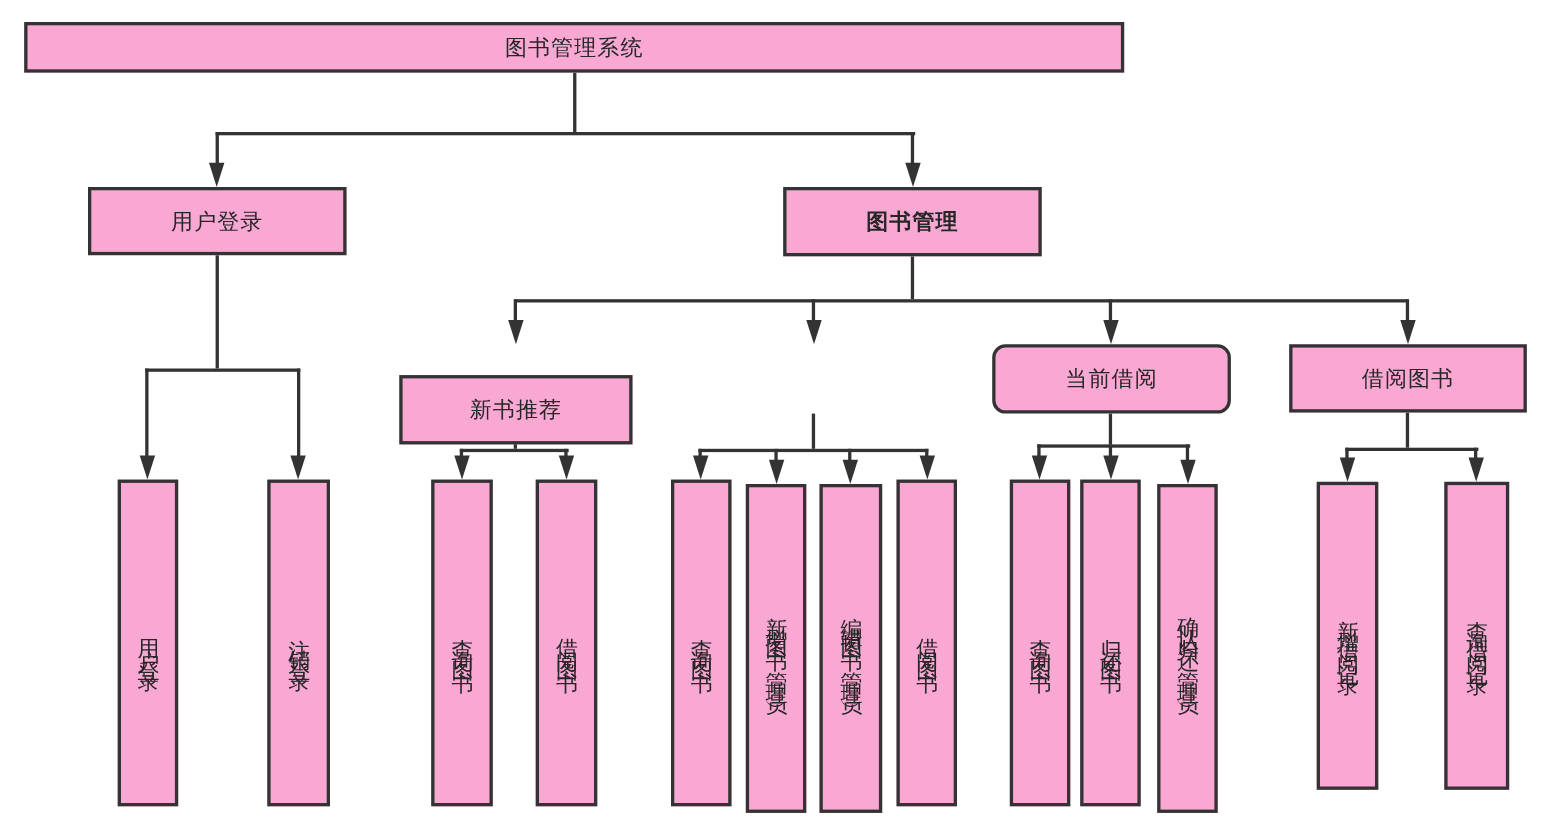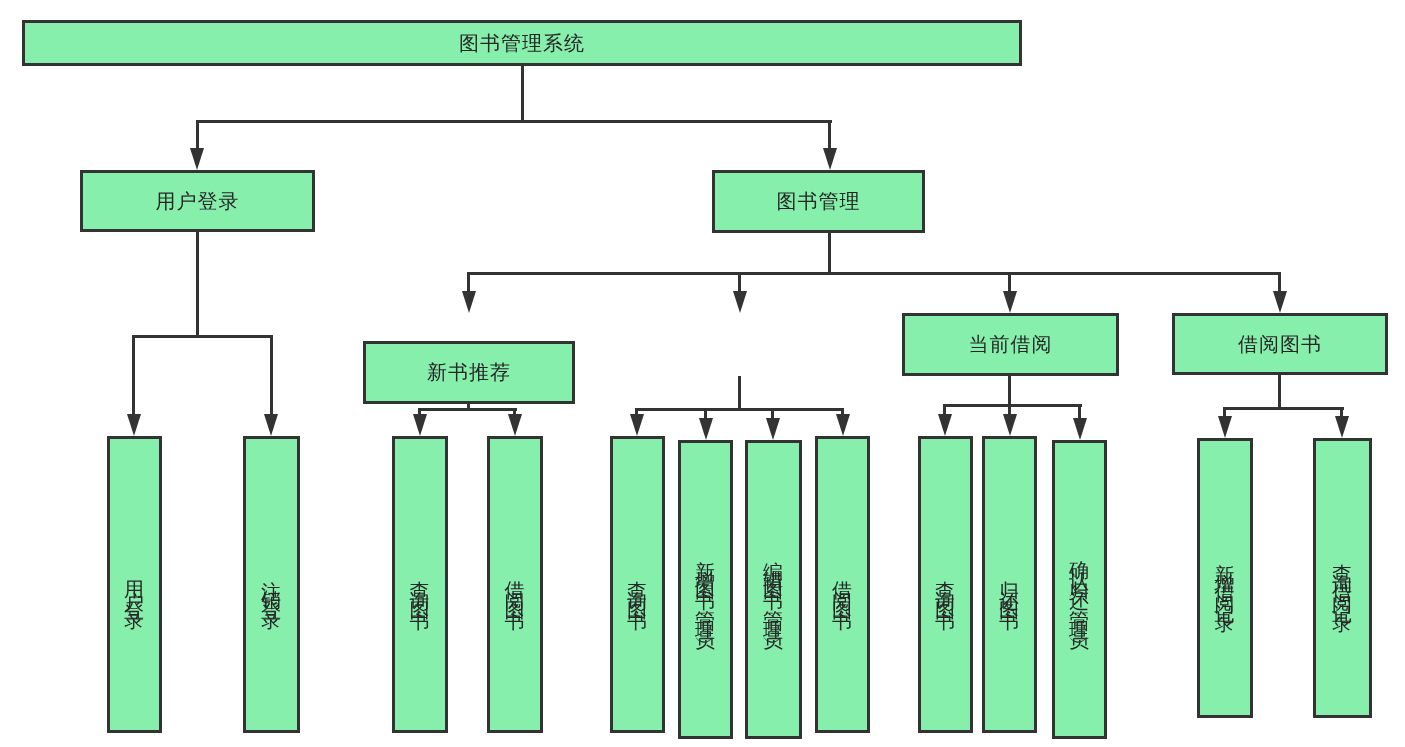--- a/index.html
+++ b/index.html
@@ -1,21 +1,21 @@
 <!DOCTYPE html>
 <html><head>
 <meta charset="utf-8">
 <style>
   html,body{margin:0;padding:0;background:#ffffff;}
   .stage{
     position:relative;width:1405px;height:747px;background:#ffffff;
     font-family:"Liberation Sans","DejaVu Sans",sans-serif;overflow:hidden;
   }
   .node{
-    position:absolute;background:#86efac;border:3px solid #333333;box-sizing:border-box;
+    position:absolute;background:#f9a8d4;border:3px solid #333333;box-sizing:border-box;
     display:flex;align-items:center;justify-content:center;color:#262626;z-index:2;
   }
   .node .lbl{font-size:20px;letter-spacing:1px;white-space:nowrap;}
   .leaf .lbl{writing-mode:vertical-rl;letter-spacing:10px;white-space:normal;line-height:1;}
   .line{position:absolute;background:#333333;z-index:1;}
   .ah{
     position:absolute;width:0;height:0;z-index:1;
     border-left:7px solid transparent;border-right:7px solid transparent;border-top:22px solid #333333;
   }
   .watermark{
@@ -35,21 +35,21 @@
   <div class="line" style="left:521px;top:66px;width:3px;height:54px;"></div>
   <div class="line" style="left:196px;top:120px;width:636px;height:3px;"></div>
   <div class="line" style="left:196px;top:120px;width:3px;height:30px;"></div>
   <div class="ah" style="left:190px;top:148px;"></div>
   <div class="line" style="left:828px;top:120px;width:3px;height:30px;"></div>
   <div class="ah" style="left:823px;top:148px;"></div>
 
   <div class="node" style="left:80px;top:170px;width:235px;height:62px;">
     <span class="lbl">用户登录</span>
   </div>
-  <div class="node" style="left:712px;top:170px;width:213px;height:63px;">
+  <div class="node" style="left:712px;top:170px;width:235px;height:63px;font-weight:bold;">
     <span class="lbl">图书管理</span>
   </div>
 
   <div class="line" style="left:196px;top:232px;width:3px;height:103px;"></div>
   <div class="line" style="left:132px;top:335px;width:141px;height:3px;"></div>
   <div class="line" style="left:132px;top:335px;width:3px;height:81px;"></div>
   <div class="ah" style="left:127px;top:414px;"></div>
   <div class="line" style="left:270px;top:335px;width:3px;height:81px;"></div>
   <div class="ah" style="left:264px;top:414px;"></div>
 
@@ -60,21 +60,21 @@
   <div class="line" style="left:738px;top:272px;width:3px;height:21px;"></div>
   <div class="ah" style="left:733px;top:291px;"></div>
   <div class="line" style="left:1008px;top:272px;width:3px;height:21px;"></div>
   <div class="ah" style="left:1003px;top:291px;"></div>
   <div class="line" style="left:1278px;top:272px;width:3px;height:21px;"></div>
   <div class="ah" style="left:1273px;top:291px;"></div>
 
   <div class="node" style="left:363px;top:313px;width:212px;height:63px;margin-top:28px;">
     <span class="lbl">新书推荐</span>
   </div>
-  <div class="node" style="left:902px;top:313px;width:217px;height:63px;">
+  <div class="node" style="left:902px;top:313px;width:217px;height:63px;border-radius:12px;">
     <span class="lbl">当前借阅</span>
   </div>
   <div class="node" style="left:1172px;top:313px;width:216px;height:62px;">
     <span class="lbl">借阅图书</span>
   </div>
 
   <div class="line" style="left:467px;top:376px;width:3px;height:32px;"></div>
   <div class="line" style="left:418px;top:408px;width:99px;height:3px;"></div>
   <div class="line" style="left:418px;top:408px;width:3px;height:8px;"></div>
   <div class="ah" style="left:413px;top:414px;"></div>

